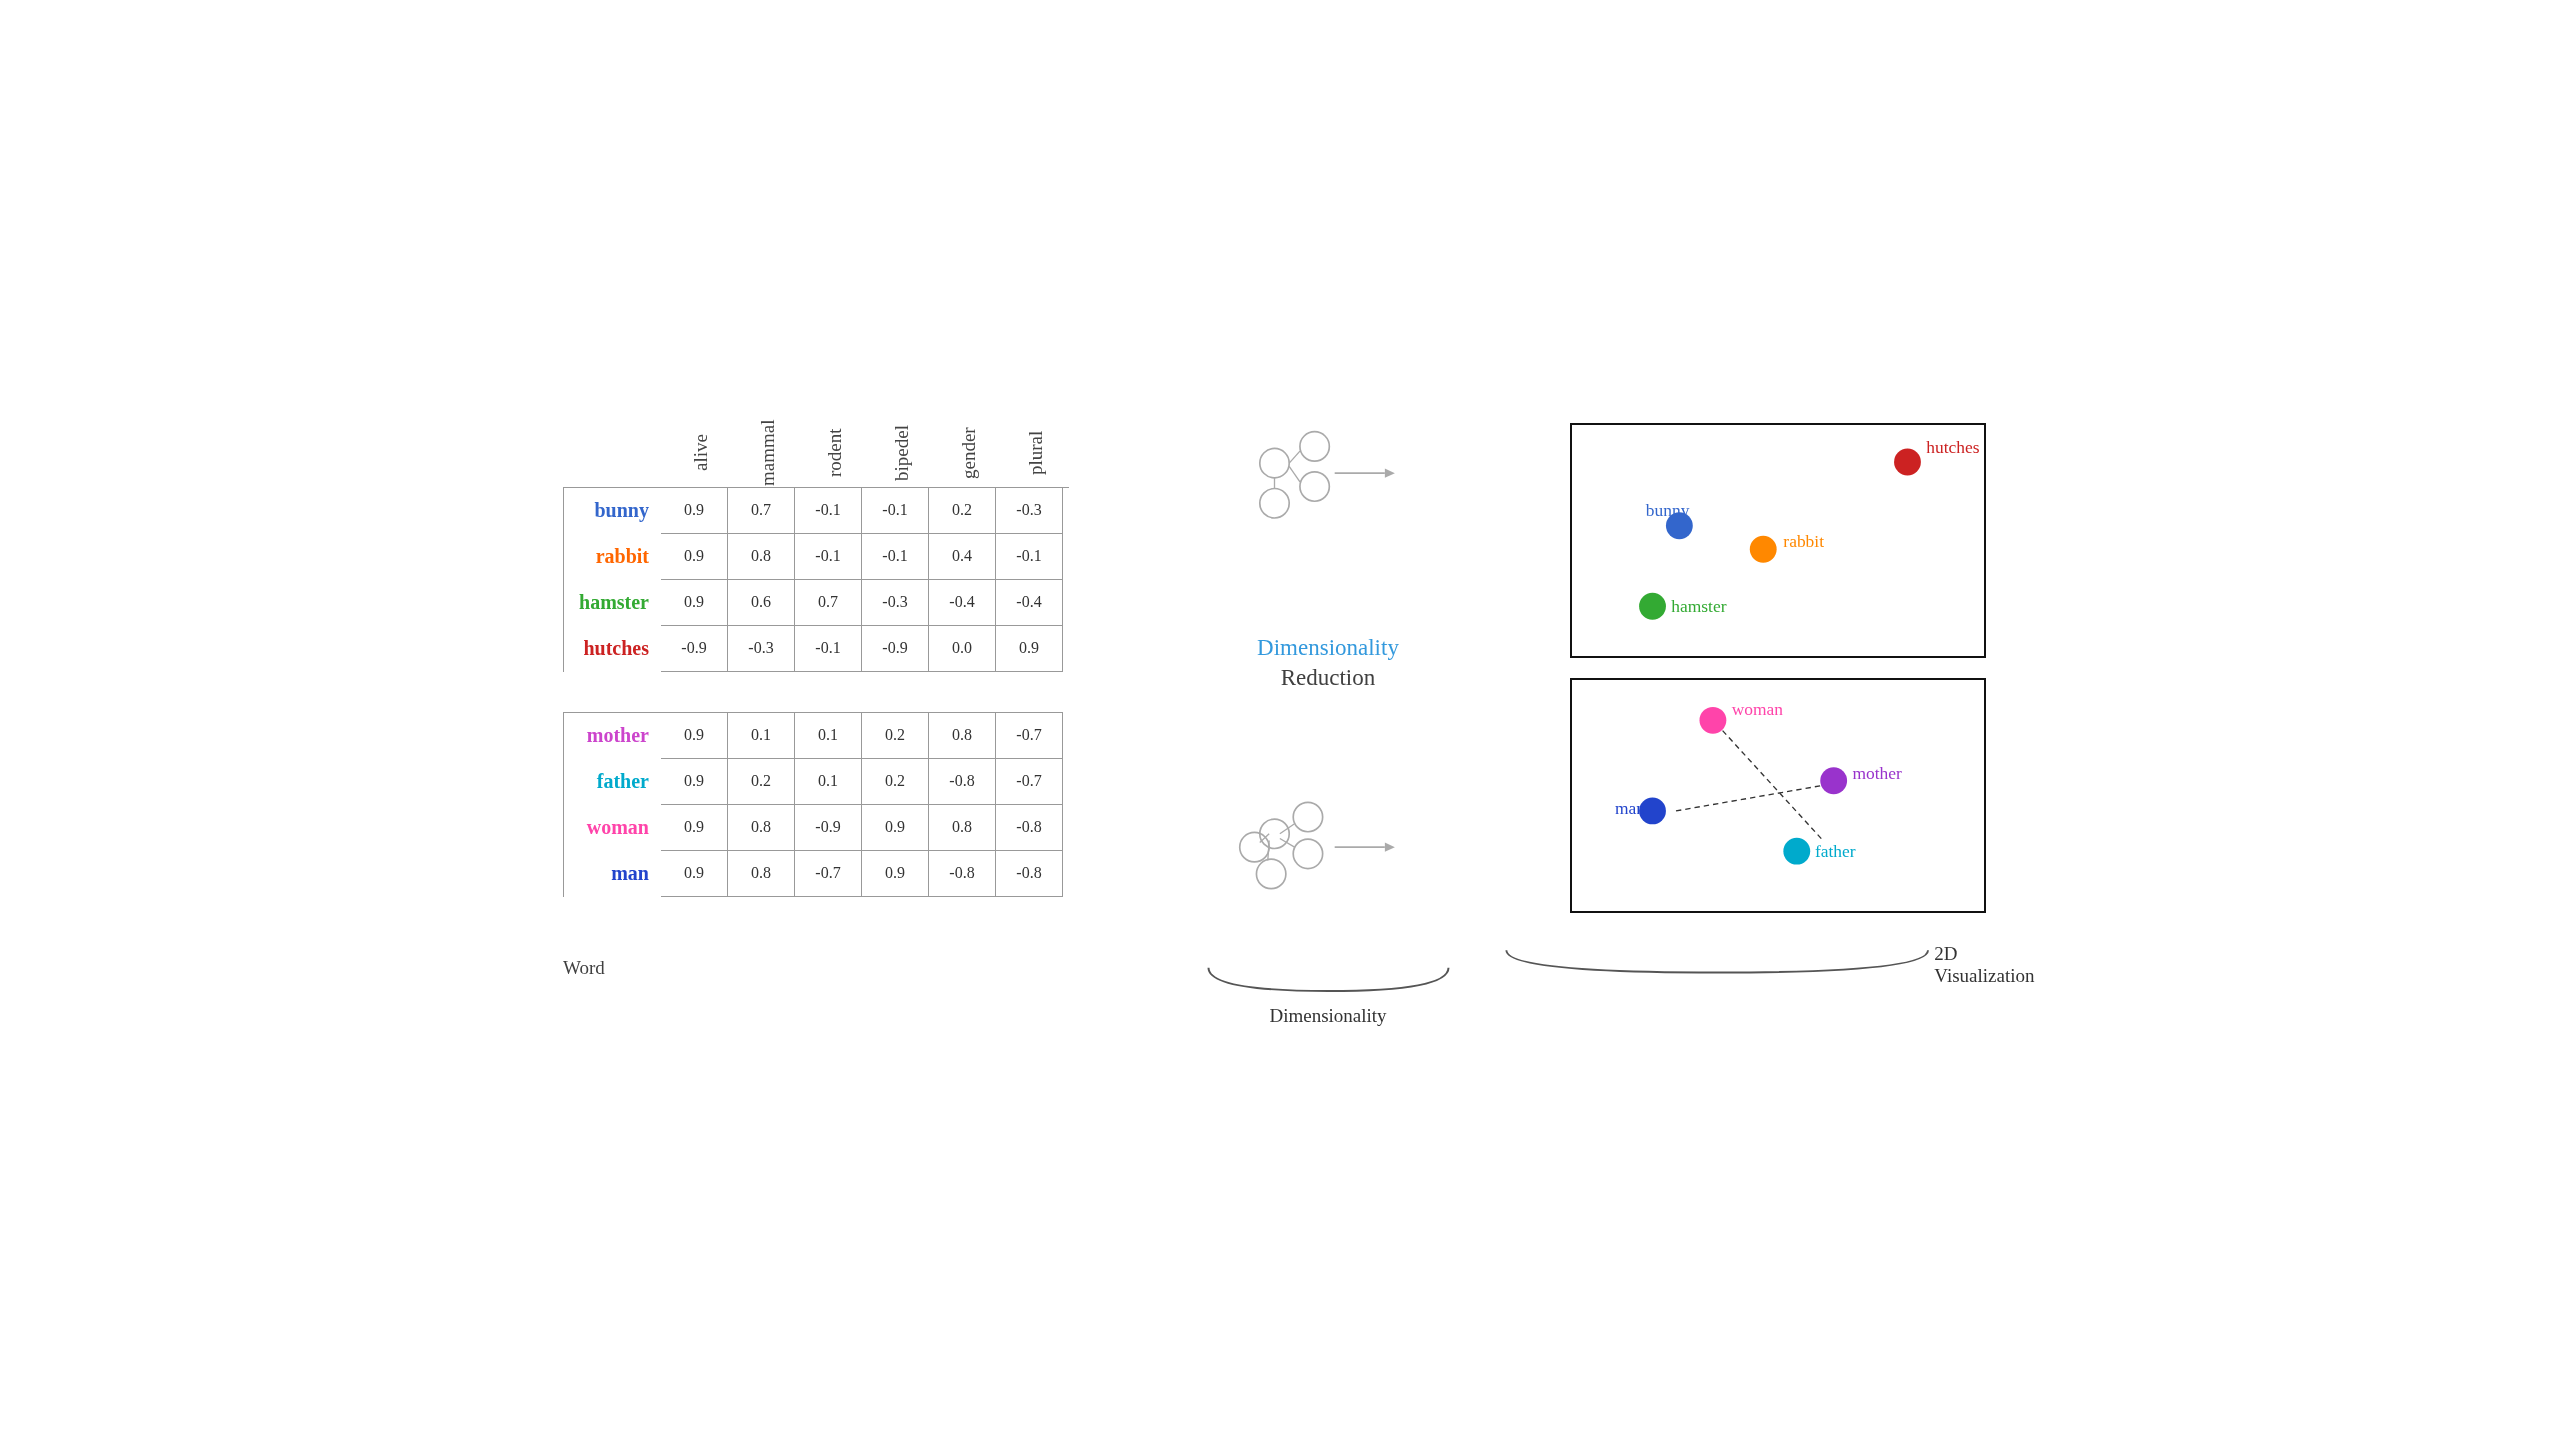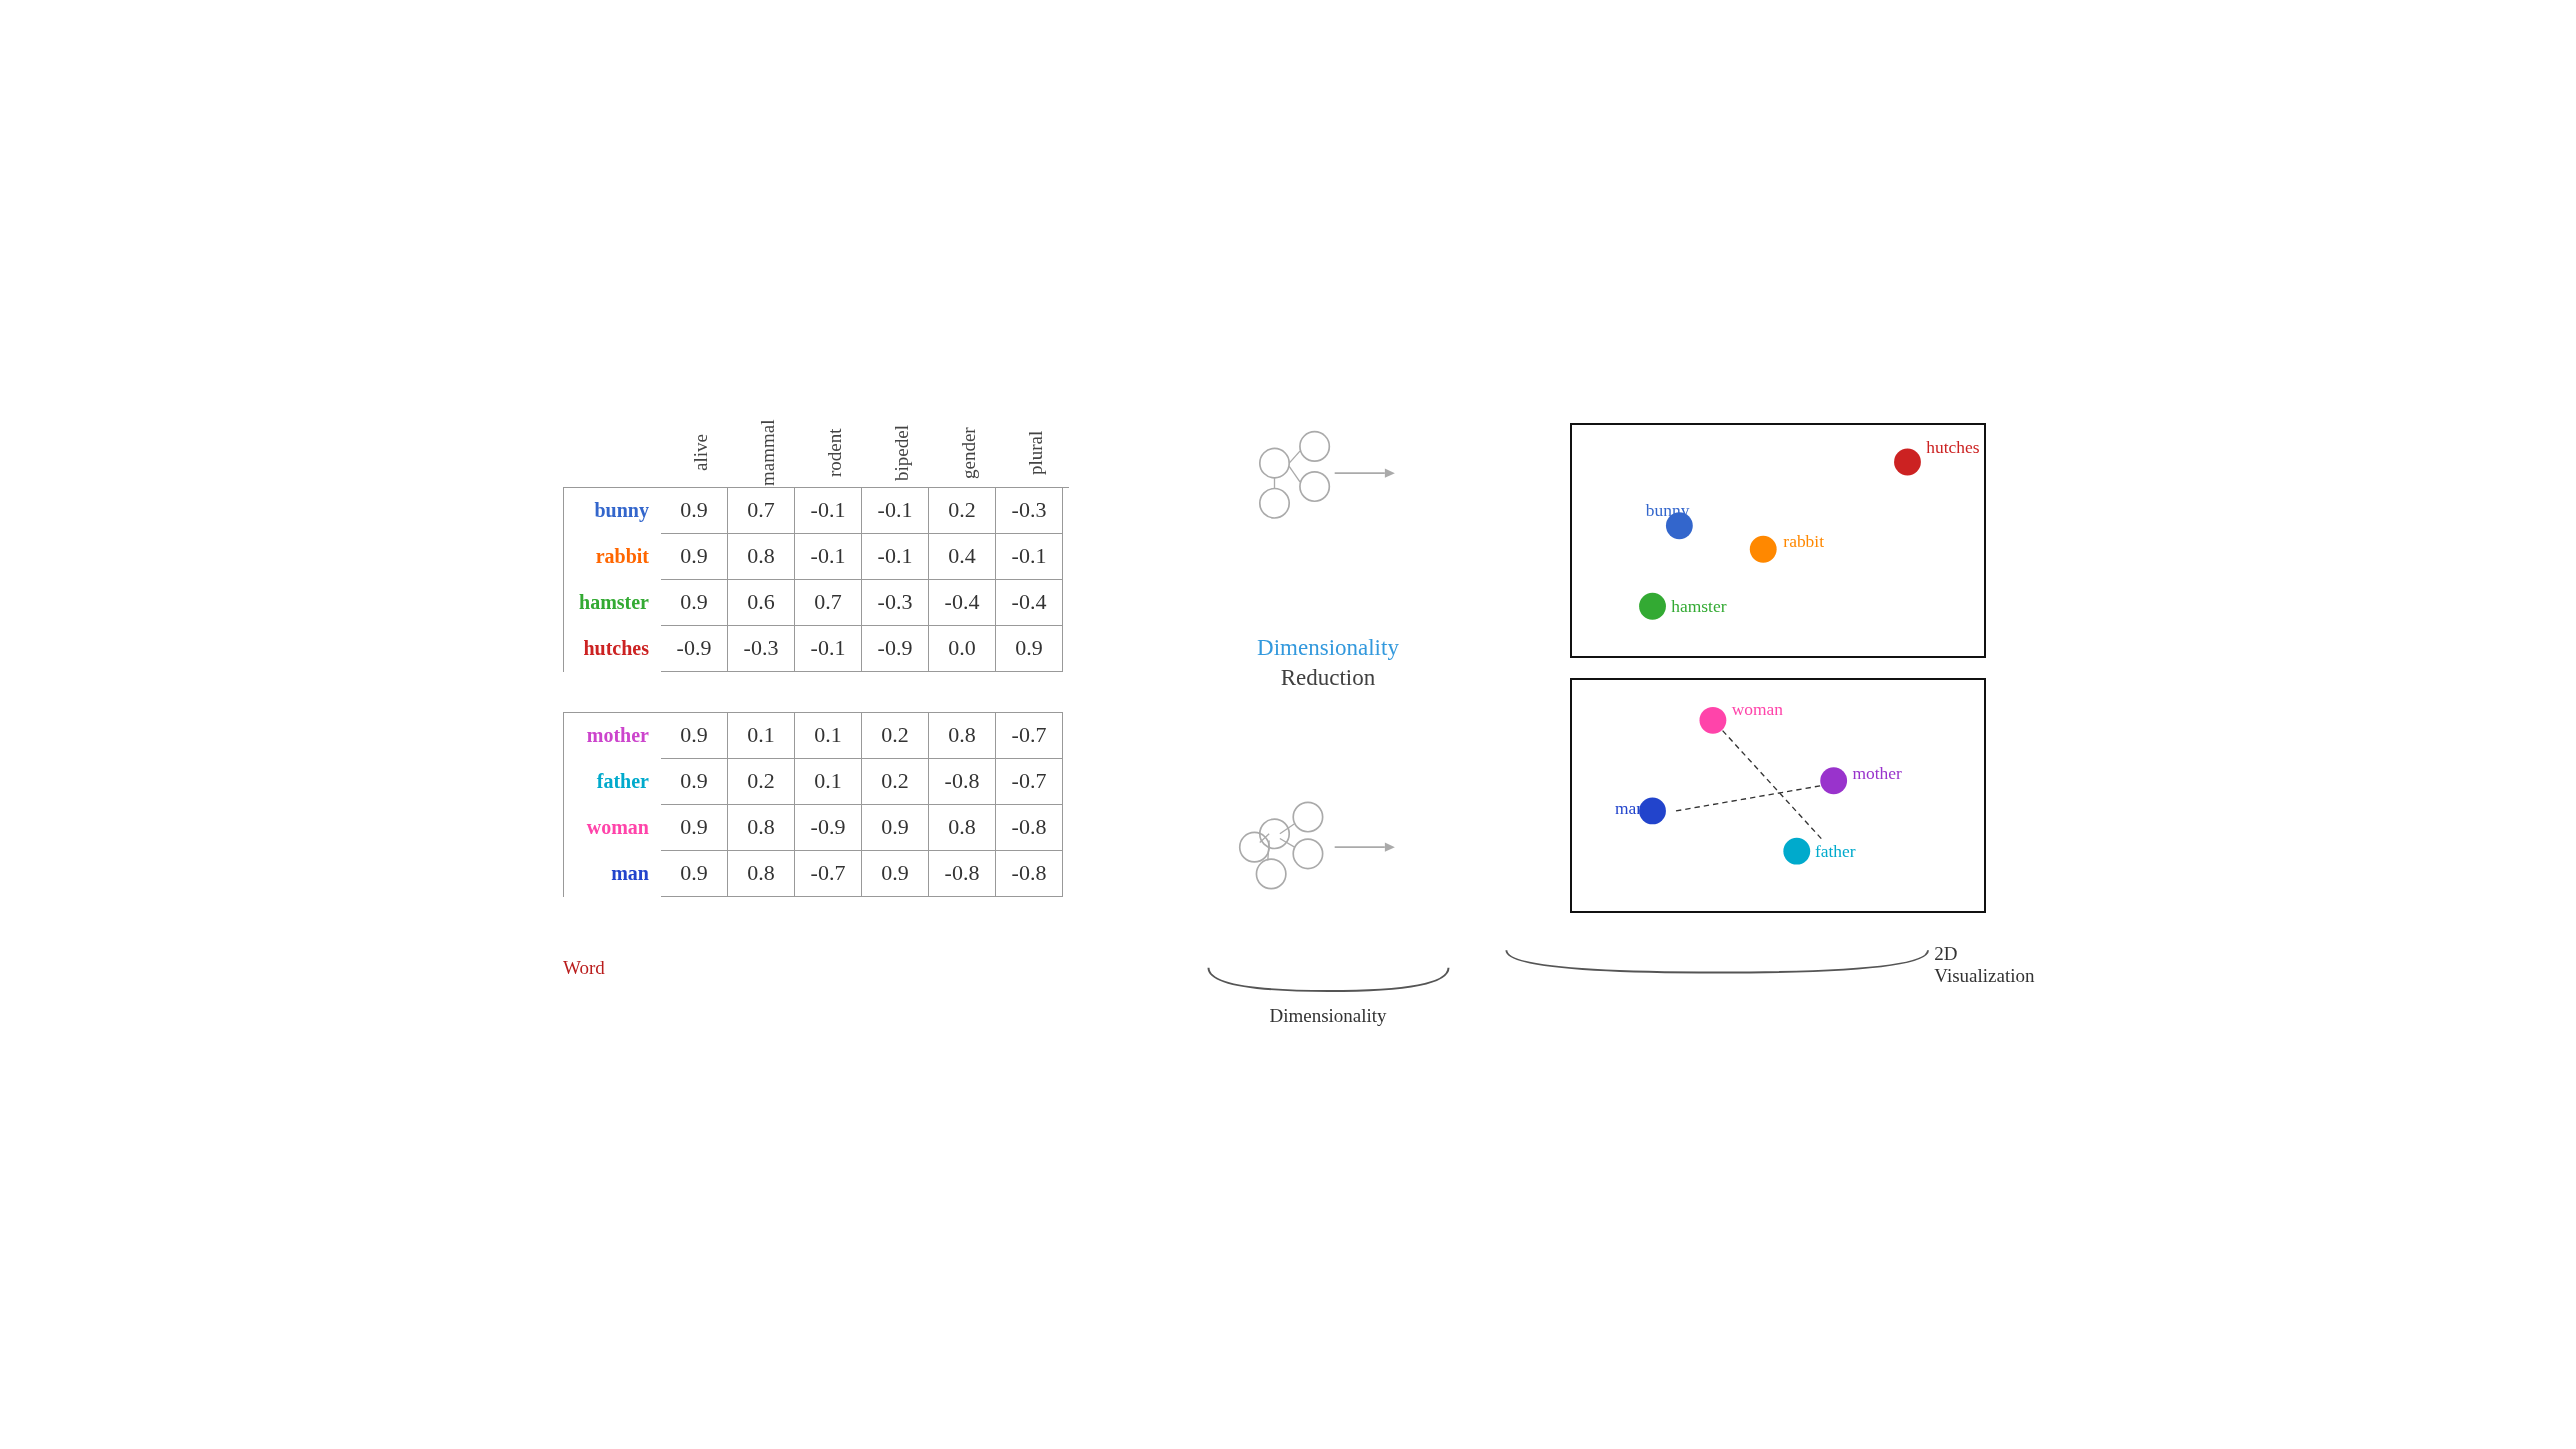--- a/index.html
+++ b/index.html
@@ -89,21 +89,21 @@
       flex-direction: row;
     }
     .table-cell {
       width: 67px;
       height: 46px;
       border-right: 1.3px solid #999;
       border-bottom: 1.3px solid #999;
       display: flex;
       align-items: center;
       justify-content: center;
-      font-size: 22px;
+      font-size: 16px;
       color: #333;
     }
     
     .color-bunny { color: #3366cc; }
     .color-rabbit { color: #ff6600; }
     .color-hamster { color: #33aa33; }
     .color-hutches { color: #cc2222; }
     .color-mother { color: #cc44cc; }
     .color-father { color: #00aacc; }
     .color-woman { color: #ff44aa; }
@@ -261,21 +261,21 @@
                 <div class="table-cell">0.9</div>
                 <div class="table-cell">-0.8</div>
                 <div class="table-cell">-0.8</div>
               </div>
             </div>
           </div>
         </div>
       </div>
 
       <div style="display:flex; flex-direction:row; align-items:flex-start; margin-top:6.7px;">
-        <div style="width:97px; font-size:19px; color:#b91c1c; padding-top:13.4px;">Word</div>
+        <div style="width:97px; font-size:19px; color:#404040; padding-top:13.4px;">Word</div>
       </div>
     </div>
 
     <div class="middle-section">
 
       <div style="display:flex; flex-direction:column; align-items:center; margin-bottom: 54px;">
         <svg width="188" height="107" viewBox="0 0 280 160">
 
           <circle cx="60" cy="60" r="22" fill="none" stroke="#aaa" stroke-width="2.5"></circle>
           <circle cx="120" cy="35" r="22" fill="none" stroke="#aaa" stroke-width="2.5"></circle>

